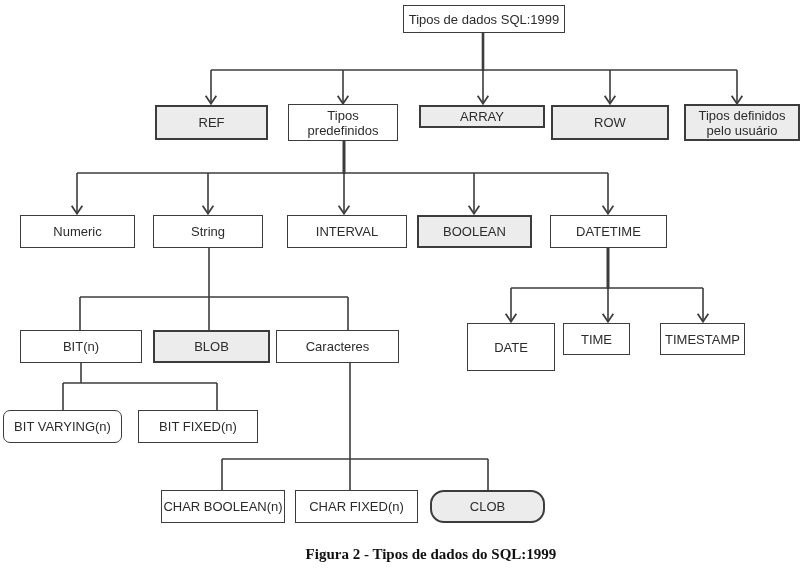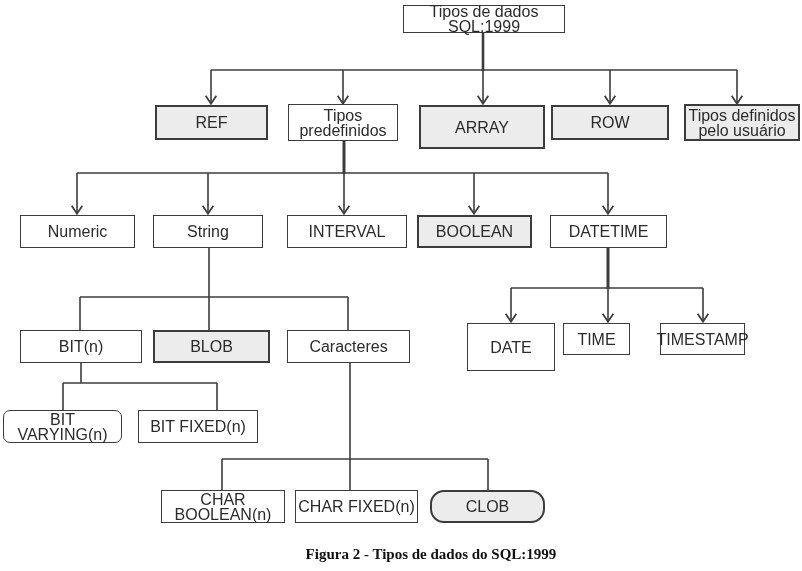--- a/index.html
+++ b/index.html
@@ -13,21 +13,21 @@
   #connectors { position:absolute; left:0; top:0; width:802px; height:571px; }
   .cline { stroke:var(--line,#3c3c3c); fill:none; }
   .arrowhead { stroke:var(--line,#3c3c3c); fill:none; }
   .node {
     position:absolute;
     display:flex; align-items:center; justify-content:center;
     box-sizing:border-box;
     border:1.5px solid var(--line,#3c3c3c);
     background:var(--plain-fill,#ffffff);
     color:var(--text,#2b2b2b);
-    font-size:16px; line-height:15px;
+    font-size:13px; line-height:15px;
     text-align:center; white-space:pre-line;
   }
   .node.shaded { background:var(--shaded-fill,#ececec); border-width:2px; }
   .caption {
     position:absolute; left:30px; top:546px; width:802px;
     text-align:center;
     font-family:"Liberation Serif", serif;
     font-weight:bold; font-size:15px; color:#111;
   }
 </style>
@@ -79,38 +79,38 @@
     <path class="cline" d="M222 459 H488" stroke-width="1.6"></path>
     <path class="cline" d="M222 459 V490" stroke-width="1.6"></path>
     <path class="cline" d="M488 459 V490" stroke-width="1.6"></path>
   </svg>
 
   <div class="node" style="left:403px; top:5px;   width:162px; height:28px;">Tipos de dados SQL:1999</div>
 
   <div class="node shaded" style="left:155px; top:105px; width:113px; height:35px;">REF</div>
   <div class="node" style="left:288px; top:104px; width:110px; height:37px;">Tipos
 predefinidos</div>
-  <div class="node shaded" style="left:419px; top:105px; width:126px; height:44px;">ARRAY</div>
+  <div class="node shaded" style="left:419px; top:105px; width:126px; height:23px;">ARRAY</div>
   <div class="node shaded" style="left:551px; top:105px; width:118px; height:35px;">ROW</div>
   <div class="node shaded" style="left:684px; top:104px; width:116px; height:37px;">Tipos definidos
 pelo usuário</div>
 
   <div class="node" style="left:20px;  top:215px; width:115px; height:33px;">Numeric</div>
   <div class="node" style="left:153px; top:215px; width:110px; height:33px;">String</div>
   <div class="node" style="left:287px; top:215px; width:120px; height:33px;">INTERVAL</div>
   <div class="node shaded" style="left:417px; top:215px; width:115px; height:33px;">BOOLEAN</div>
   <div class="node" style="left:550px; top:215px; width:117px; height:33px;">DATETIME</div>
 
   <div class="node" style="left:467px; top:323px; width:88px; height:48px;">DATE</div>
   <div class="node" style="left:563px; top:323px; width:67px; height:32px;">TIME</div>
   <div class="node" style="left:660px; top:323px; width:85px; height:32px;">TIMESTAMP</div>
 
   <div class="node" style="left:20px;  top:330px; width:122px; height:33px;">BIT(n)</div>
   <div class="node shaded" style="left:153px; top:330px; width:117px; height:33px;">BLOB</div>
-  <div class="node" style="left:287px; top:330px; width:123px; height:33px;">Caracteres</div>
+  <div class="node" style="left:276px; top:330px; width:123px; height:33px;">Caracteres</div>
 
   <div class="node" style="left:3px;   top:410px; width:119px; height:33px;border-radius:7px;">BIT VARYING(n)</div>
   <div class="node" style="left:138px; top:410px; width:120px; height:33px;">BIT FIXED(n)</div>
 
   <div class="node" style="left:161px; top:490px; width:124px; height:33px;">CHAR BOOLEAN(n)</div>
   <div class="node" style="left:295px; top:490px; width:123px; height:33px;">CHAR FIXED(n)</div>
   <div class="node shaded" style="left:430px; top:490px; width:115px; height:33px;border-radius:14px;">CLOB</div>
 
   <div class="caption">Figura 2 - Tipos de dados do SQL:1999</div>
 

